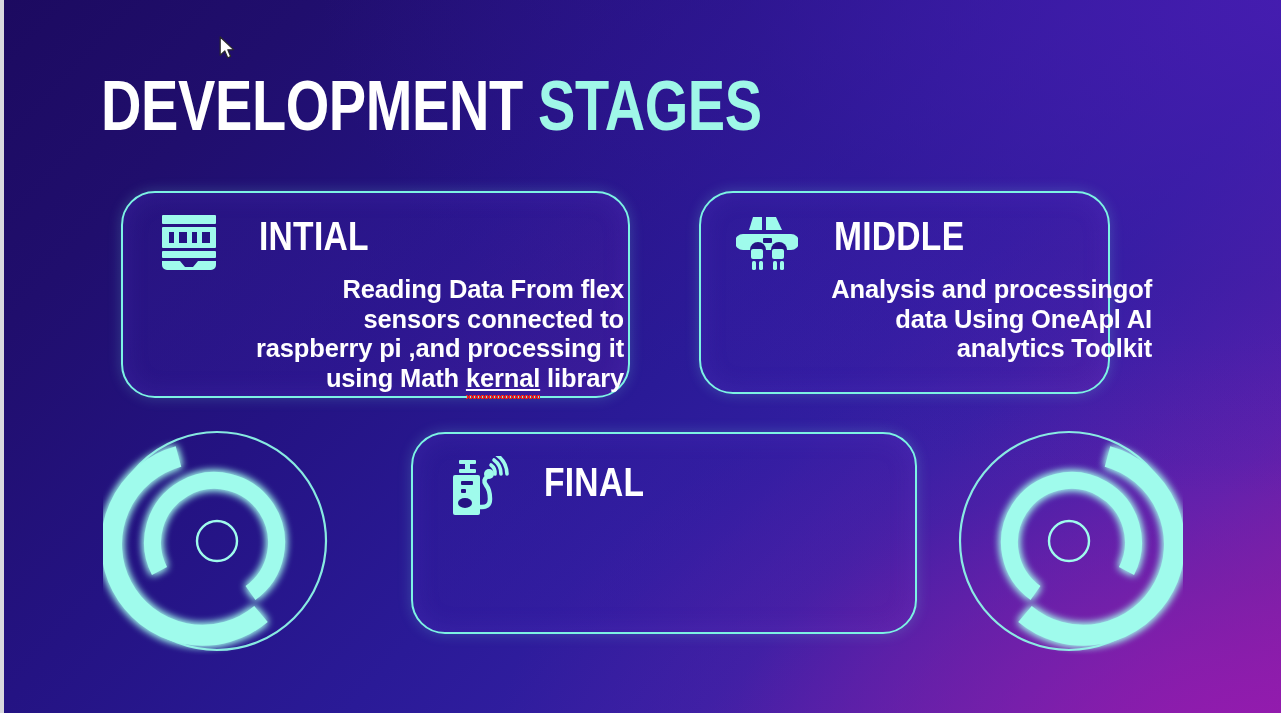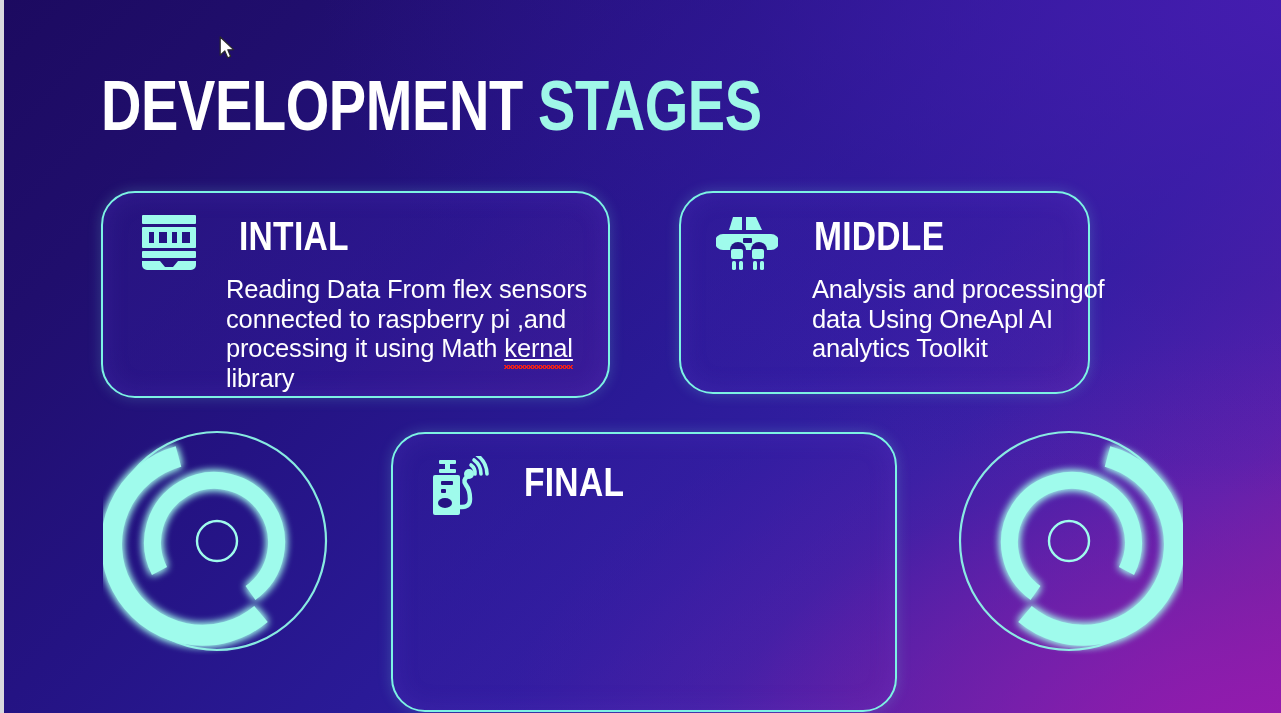--- a/index.html
+++ b/index.html
@@ -54,25 +54,26 @@
   
   .card {
     position: absolute;
     border: 2px solid #7df2e4;
     border-radius: 34px;
     background:
       linear-gradient(140deg, rgba(50,30,160,0.36) 0%, rgba(62,30,170,0.30) 55%, rgba(110,34,168,0.26) 100%);
     box-shadow: 0 0 14px rgba(125,242,228,0.22),
                 inset 0 0 26px rgba(110,80,220,0.18);
     z-index: 25;
+    margin-left: 20px;
   }
 
   #card-initial { left: 101px;  top: 191px; width: 509px;  height: 207px; }
   #card-middle  { left: 679px;  top: 191px; width: 411px;  height: 203px; }
-  #card-final   { left: 391px;  top: 432px; width: 506px;  height: 280px; }
+  #card-final   { left: 391px;  top: 432px; width: 506px;  height: 202px; }
 
   .card-icon {
     position: absolute;
     left: 35px;
     top: 18px;
     width: 62px;
     height: 62px;
   }
   #card-final .card-icon { left: 35px; top: 22px; width: 66px; height: 66px; }
 
@@ -89,27 +90,28 @@
     transform-origin: left top;
   }
   #card-initial .card-head { left: 136px; top: 22px; }
   #card-middle  .card-head { left: 133px; top: 22px; }
   #card-final   .card-head { left: 131px; top: 27px; }
 
   .card-body {
     position: absolute;
     font-family: "Liberation Sans", sans-serif;
     font-size: 25.5px;
-    font-weight: 400;
+    font-weight: 700;
     color: #ffffff;
     line-height: 29.6px;
     letter-spacing: -0.15px;
+    text-align: right;
   }
   #card-initial .card-body { left: 123px; top: 82px; width: 378px; }
-  #card-middle  .card-body { left: 131px; top: 82px; width: 330px; }
+  #card-middle  .card-body { left: 121px; top: 82px; width: 330px; }
   #card-final   .card-body { left: 112px; top: 82px; width: 392px; }
 
   .misspelled {
     text-decoration: underline;
     text-decoration-color: #ffffff;
     text-decoration-thickness: 2px;
     text-underline-offset: 2px;
     position: relative;
   }
   .misspelled::after {

